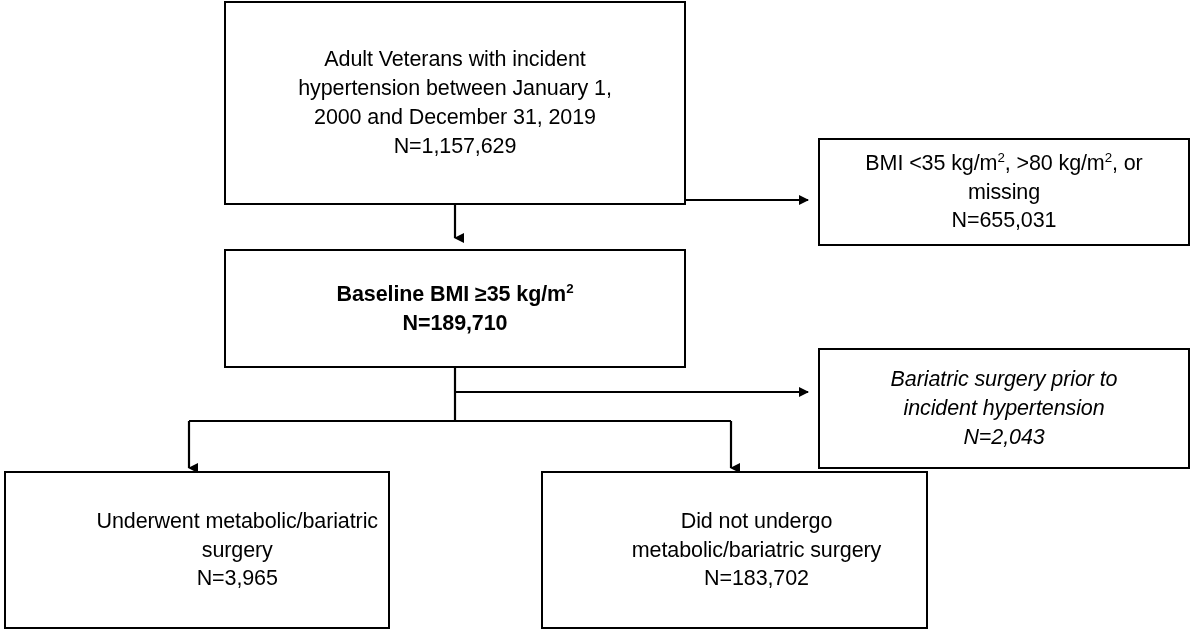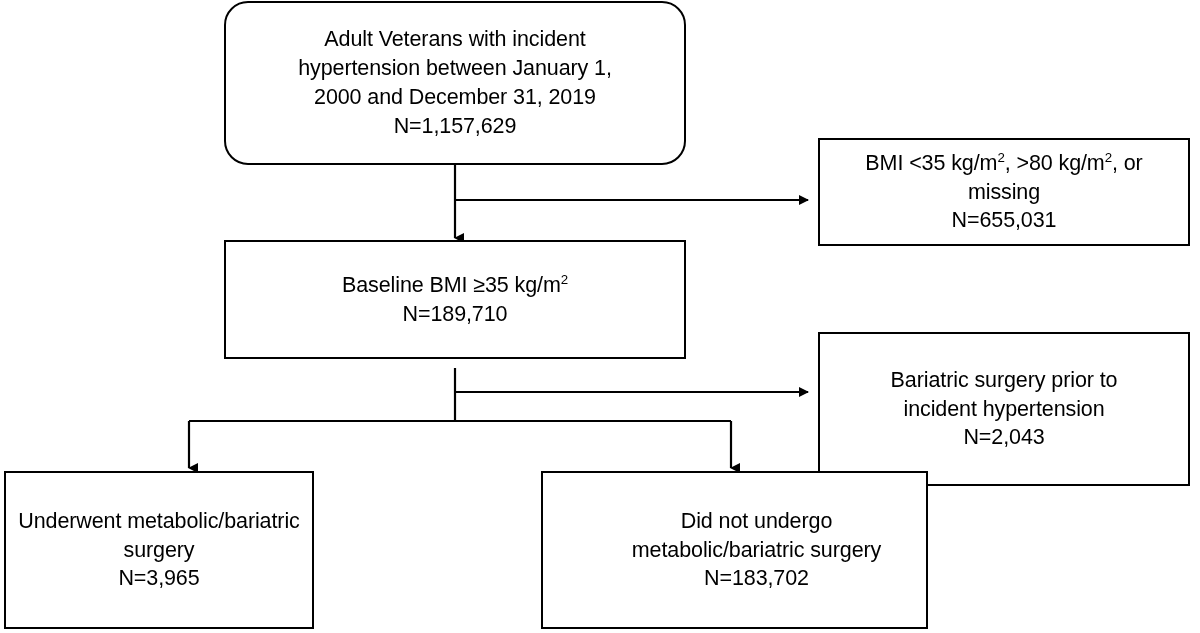--- a/index.html
+++ b/index.html
@@ -36,25 +36,25 @@
     letter-spacing: -0.1px;
     padding: 0 10px;
     white-space: pre-line;
   }
   .box-text sup {
     font-size: 0.62em;
     vertical-align: super;
     line-height: 0;
   }
   
-  #box-cohort    { left: 224px; top: 1px;   width: 462px; height: 164px; border-radius: 24px; }
+  #box-cohort    { left: 224px; top: 1px;   width: 462px; height: 204px; }
   #box-bmi-excl  { left: 818px; top: 138px; width: 372px; height: 108px; }
-  #box-baseline  { left: 224px; top: 240px; width: 462px; height: 119px; }
-  #box-surg-excl { left: 818px; top: 332px; width: 372px; height: 154px; }
-  #box-underwent { left: 4px;   top: 471px; width: 310px; height: 158px; }
+  #box-baseline  { left: 224px; top: 249px; width: 462px; height: 119px; font-weight: bold; }
+  #box-surg-excl { left: 818px; top: 348px; width: 372px; height: 121px; font-style: italic; }
+  #box-underwent { left: 4px;   top: 471px; width: 386px; height: 158px; justify-content: flex-end; }
   #box-no-surg   { left: 541px; top: 471px; width: 387px; height: 158px; padding-left: 44px; }
 
   #connectors {
     position: absolute;
     left: 0;
     top: 0;
     width: 1200px;
     height: 633px;
     z-index: 1;
   }

